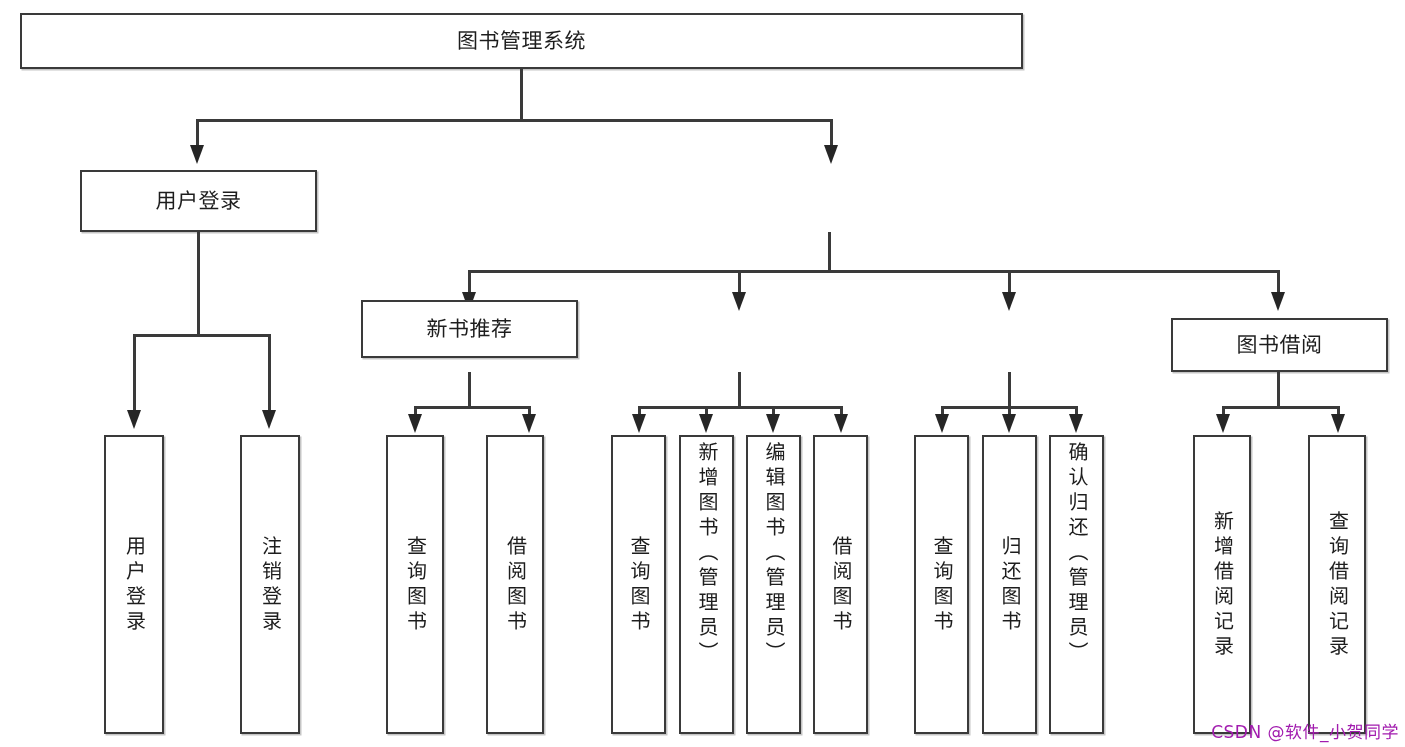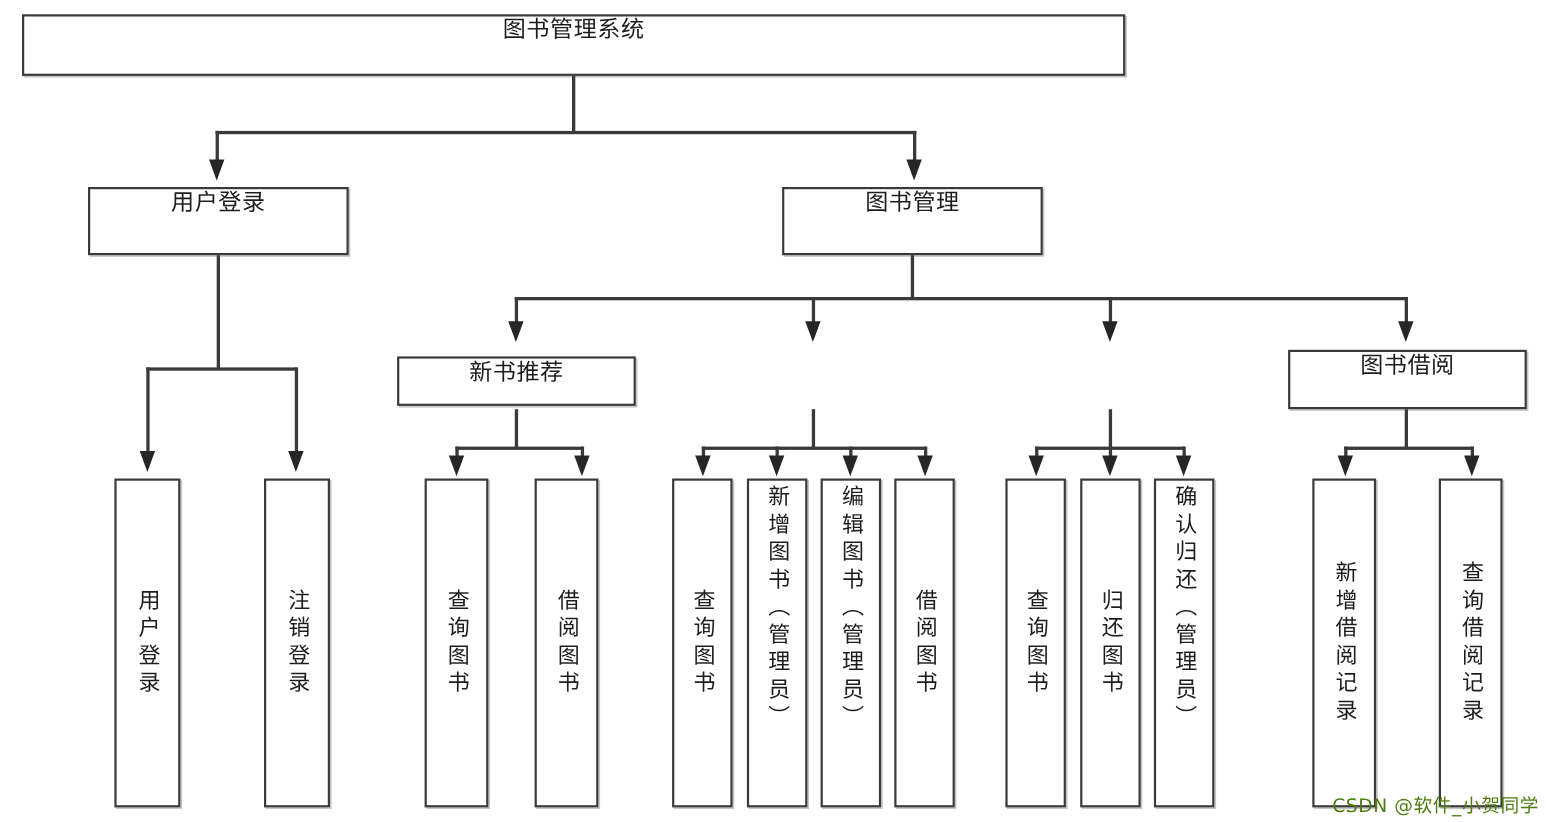--- a/index.html
+++ b/index.html
@@ -15,20 +15,21 @@
     background:#ffffff;
     overflow:hidden;
   }
   
   .node{
     position:absolute;
     box-sizing:border-box;
     background:#ffffff;
     border:2.5px solid #3a3a3a;
     display:flex;
+    align-items:center;
     justify-content:center;
     box-shadow:1.5px 1.5px 0 rgba(150,150,150,0.55);
   }
   .node .label{
     font-size:21px;
     line-height:1.18;
     color:#1d1d1d;
     letter-spacing:0.5px;
     white-space:nowrap;
     text-align:center;
@@ -68,21 +69,21 @@
     border-left:7.5px solid transparent;
     border-right:7.5px solid transparent;
     border-top:19px solid #262626;
   }
   
   #watermark{
     position:absolute;
     right:6px;
     bottom:4px;
     font-size:17px;
-    color:#4d7c0f;
+    color:#a21caf;
     letter-spacing:0.5px;
     white-space:nowrap;
     user-select:none;
   }
 </style>
 </head>
 <body>
 
 <div id="canvas">
 
@@ -94,23 +95,20 @@
 
   <div class="hline" style="left:196px;top:119px;width:637px;height:2.5px;"></div>
 
   <div class="vline" style="left:196px;top:119px;width:2.5px;height:28px;"></div>
   <div class="arrow" style="left:190px;top:145px;"></div>
   <div class="vline" style="left:830px;top:119px;width:2.5px;height:28px;"></div>
   <div class="arrow" style="left:824px;top:145px;"></div>
 
   <div class="node horiz" style="left:80px;top:170px;width:237px;height:62px;">
     <span class="label">用户登录</span>
-  </div>
-  <div class="node horiz" style="left:711px;top:170px;width:237px;height:62px;">
-    <span class="label">图书管理</span>
   </div>
 
   <div class="vline" style="left:197px;top:232px;width:2.5px;height:104px;"></div>
   <div class="hline" style="left:133px;top:334px;width:137px;height:2.5px;"></div>
   <div class="vline" style="left:133px;top:334px;width:2.5px;height:78px;"></div>
   <div class="arrow" style="left:127px;top:410px;"></div>
   <div class="vline" style="left:268px;top:334px;width:2.5px;height:78px;"></div>
   <div class="arrow" style="left:262px;top:410px;"></div>
 
   <div class="vline" style="left:828px;top:232px;width:2.5px;height:40px;"></div>
@@ -118,21 +116,21 @@
 
   <div class="vline" style="left:468px;top:270px;width:2.5px;height:24px;"></div>
   <div class="arrow" style="left:462px;top:292px;"></div>
   <div class="vline" style="left:738px;top:270px;width:2.5px;height:24px;"></div>
   <div class="arrow" style="left:732px;top:292px;"></div>
   <div class="vline" style="left:1008px;top:270px;width:2.5px;height:24px;"></div>
   <div class="arrow" style="left:1002px;top:292px;"></div>
   <div class="vline" style="left:1277px;top:270px;width:2.5px;height:24px;"></div>
   <div class="arrow" style="left:1271px;top:292px;"></div>
 
-  <div class="node horiz" style="left:361px;top:324px;width:217px;height:45px;">
+  <div class="node horiz" style="left:361px;top:300px;width:217px;height:58px;">
     <span class="label">新书推荐</span>
   </div>
   <div class="node horiz" style="left:1171px;top:318px;width:217px;height:54px;">
     <span class="label">图书借阅</span>
   </div>
 
   <div class="vline" style="left:468px;top:372px;width:2.5px;height:36px;"></div>
   <div class="hline" style="left:414px;top:406px;width:116px;height:2.5px;"></div>
   <div class="vline" style="left:414px;top:406px;width:2.5px;height:12px;"></div>
   <div class="arrow" style="left:408px;top:414px;"></div>

